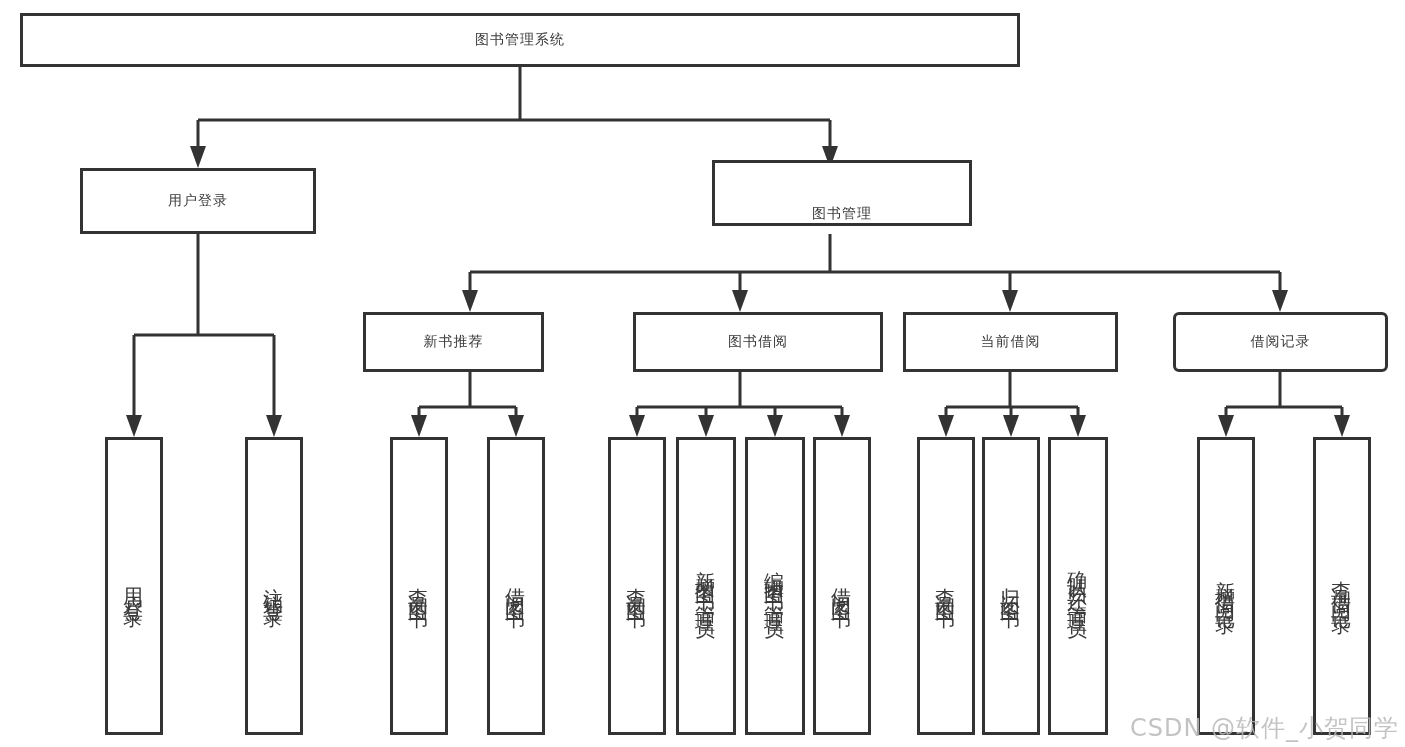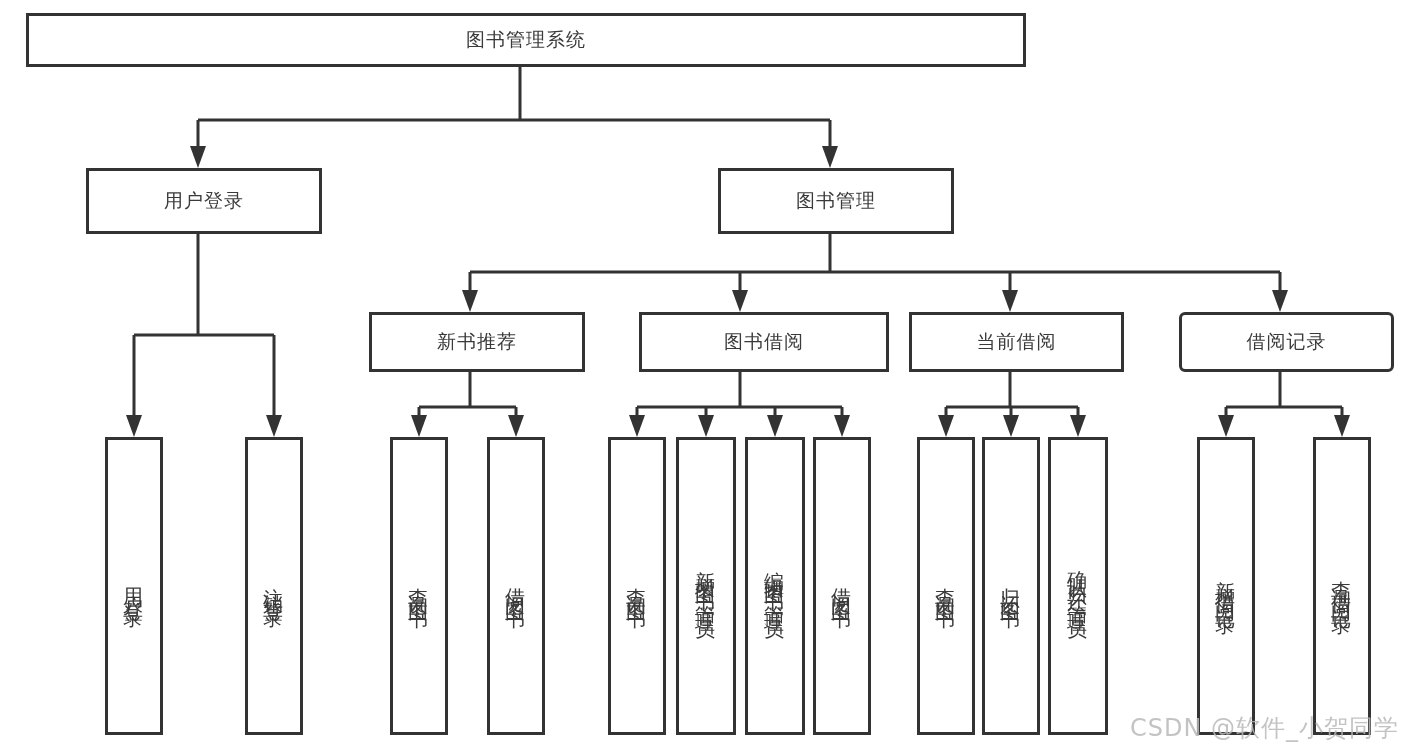--- a/index.html
+++ b/index.html
@@ -27,23 +27,22 @@
     box-sizing: border-box;
     border: 3px solid #333333;
     background: #ffffff;
     display: flex;
     align-items: center;
     justify-content: center;
     color: #3a3a3a;
     z-index: 2;
   }
   .box.hlabel {
-    font-size: 19px;
+    font-size: 14px;
     letter-spacing: 1px;
-    margin-left: 6px;
   }
   .leaf .vtext {
     writing-mode: vertical-rl;
     text-orientation: mixed;
     font-size: 20px;
     letter-spacing: 7px;
     color: #3a3a3a;
     white-space: nowrap;
   }
   .watermark {
@@ -105,25 +104,25 @@
     </g>
   </svg>
 
   <div class="box hlabel" style="left:20px; top:13px; width:1000px; height:54px;">
     <span>图书管理系统</span>
   </div>
 
   <div class="box hlabel" style="left:80px; top:168px; width:236px; height:66px;">
     <span>用户登录</span>
   </div>
-  <div class="box hlabel" style="left:712px; top:168px; width:236px; height:66px;">
+  <div class="box hlabel" style="left:712px; top:160px; width:260px; height:66px;align-items:flex-end;">
     <span>图书管理</span>
   </div>
 
-  <div class="box hlabel" style="left:363px; top:312px; width:216px; height:60px;">
+  <div class="box hlabel" style="left:363px; top:312px; width:181px; height:60px;">
     <span>新书推荐</span>
   </div>
   <div class="box hlabel" style="left:633px; top:312px; width:250px; height:60px;">
     <span>图书借阅</span>
   </div>
   <div class="box hlabel" style="left:903px; top:312px; width:215px; height:60px;">
     <span>当前借阅</span>
   </div>
   <div class="box hlabel" style="left:1173px; top:312px; width:215px; height:60px;border-radius:6px;">
     <span>借阅记录</span>

